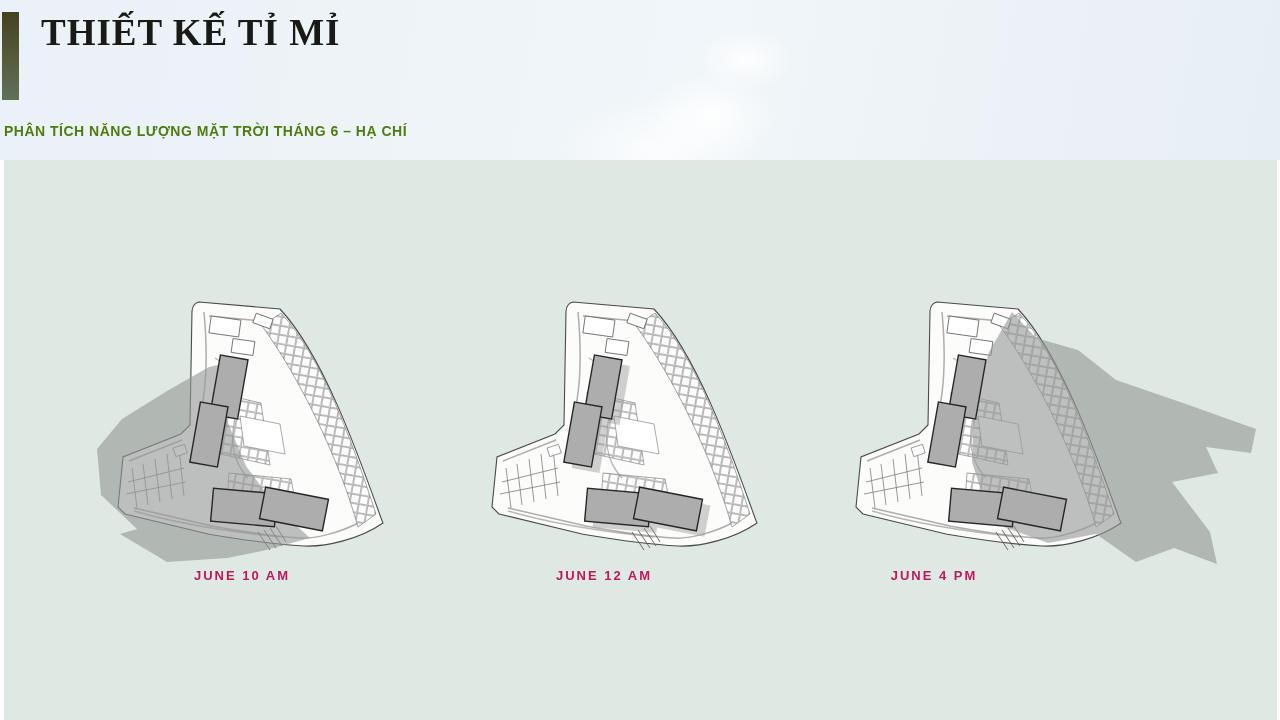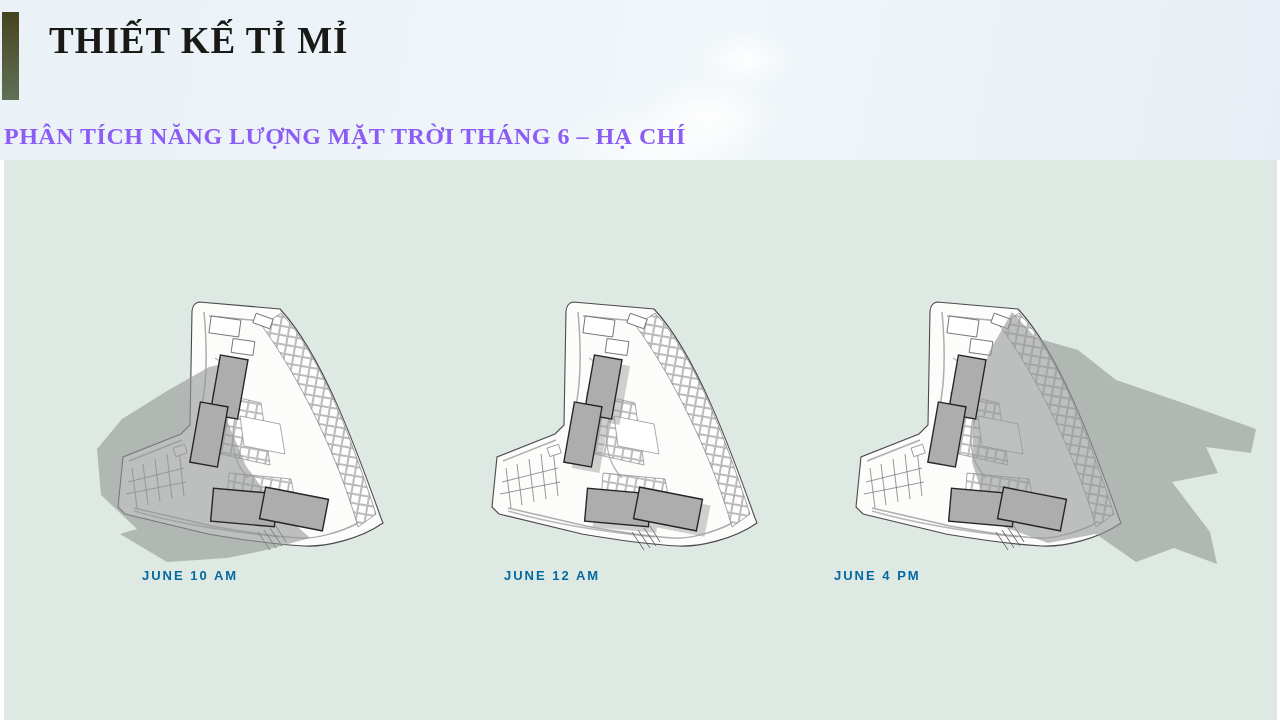--- a/index.html
+++ b/index.html
@@ -8,47 +8,47 @@
 
   
   .sky{position:absolute;left:0;top:0;width:1280px;height:160px;
        background:
          radial-gradient(95px 60px at 710px 115px, rgba(255,255,255,.95), rgba(255,255,255,0) 72%),
          radial-gradient(70px 45px at 745px 60px, rgba(255,255,255,.9), rgba(255,255,255,0) 70%),
          radial-gradient(140px 70px at 660px 150px, rgba(255,255,255,.8), rgba(255,255,255,0) 75%),
          linear-gradient(100deg,#eaf1f7 0%,#f0f6f9 55%,#e7eef5 100%);}
   .accent-bar{position:absolute;left:2px;top:12px;width:17px;height:88px;
        background:linear-gradient(180deg,#45431f 0%,#565c3d 55%,#5f7158 100%);}
-  .title{position:absolute;left:33px;top:2px;margin:16px;
+  .title{position:absolute;left:33px;top:2px;margin:8px;
        font-family:"Liberation Serif","DejaVu Serif",serif;font-weight:700;
        font-size:37px;line-height:46px;letter-spacing:1px;color:#191a16;}
   .title span{display:block;}
   .subtitle{position:absolute;left:4px;top:123px;
-       font-family:Liberation Serif, serif;font-weight:700;
-       font-size:24px;letter-spacing:.5px;color:#8b5cf6;}
+       font-family:Liberation Sans, sans-serif;font-weight:700;
+       font-size:14px;letter-spacing:.5px;color:#4d7c0f;}
 
   
   .logo{position:absolute;left:1046px;top:34px;display:flex;align-items:flex-start;}
   .emblem{width:38px;height:54px;margin-right:16px;}
   .logo-text{text-align:center;}
   .logo-name{font-family:"Liberation Serif","DejaVu Serif",serif;font-size:37px;
        line-height:40px;color:#15150f;}
   .logo-name b{font-weight:700;}
   .logo-name span{font-weight:400;}
   .logo-sub{margin-top:2px;font-size:8px;letter-spacing:4.5px;color:#55504a;
        font-family:"Liberation Serif","DejaVu Serif",serif;}
 
   
   .panel{position:absolute;left:4px;top:160px;width:1273px;height:560px;background:#dfe9e3;}
   .diagram{position:absolute;overflow:visible;}
   .d1{left:108px;top:136px;width:300px;height:264px;}
   .d2{left:482px;top:136px;width:300px;height:264px;}
   .d3{left:846px;top:136px;width:420px;height:280px;}
-  .cap{position:absolute;top:408px;width:200px;
-       font-weight:700;font-size:13px;letter-spacing:2px;color:#0369a1;}
+  .cap{position:absolute;top:408px;width:200px;text-align:center;
+       font-weight:700;font-size:13px;letter-spacing:2px;color:#be185d;}
   .cap1{left:138px;} .cap2{left:500px;} .cap3{left:830px;}
   .defs-svg{position:absolute;width:0;height:0;}
 </style>
 </head>
 <body>
 
 <div class="slide">
 
   <div class="sky"></div>
 

